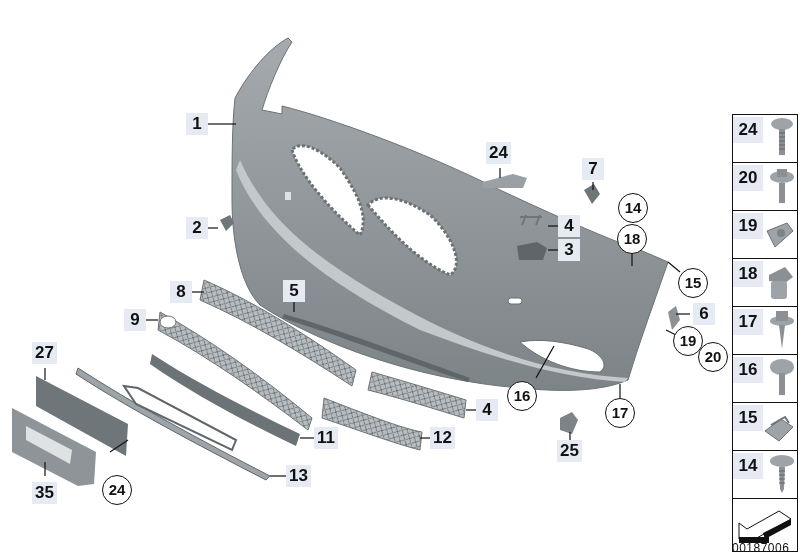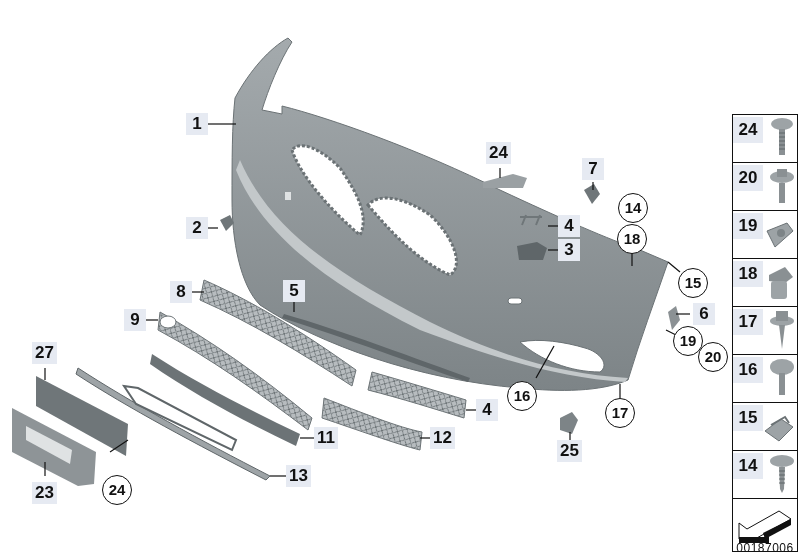--- a/index.html
+++ b/index.html
@@ -5,21 +5,21 @@
   html,body{margin:0;padding:0;background:#fff;}
   body{width:800px;height:560px;position:relative;overflow:hidden;font-family:"Liberation Sans",sans-serif;}
   #stage{position:absolute;left:0;top:0;width:800px;height:560px;}
   .lbl{position:absolute;background:#e6eaf2;color:#111;font-weight:bold;font-size:17px;line-height:22px;text-align:center;padding:0 3px;min-width:16px;}
   .circ{position:absolute;width:28px;height:28px;border:1.3px solid #111;border-radius:50%;background:#fff;color:#111;font-weight:bold;font-size:15px;line-height:28px;text-align:center;box-sizing:content-box;}
   .legend{position:absolute;left:732px;top:114px;width:64px;border:1.5px solid #111;background:#fff;}
   .cell{position:relative;height:47px;border-bottom:1.5px solid #111;}
   .cell:last-child{border-bottom:none;height:52px;}
   .cell .num{position:absolute;left:0;top:2px;width:30px;height:26px;background:#e6eaf2;font-weight:bold;font-size:17px;line-height:26px;text-align:center;color:#111;}
   .cell svg.part{position:absolute;right:2px;top:2px;}
-  .docid{position:absolute;left:732px;top:541px;width:66px;text-align:center;font-size:12px;color:#111;font-family:"Liberation Sans",sans-serif;letter-spacing:0.5px;}
+  .docid{position:absolute;left:732px;top:541px;width:66px;text-align:left;font-size:12px;color:#111;font-family:"Liberation Sans",sans-serif;letter-spacing:0.5px;}
 </style>
 </head>
 <body>
 
 <div id="stage">
 
   <svg width="800" height="560" style="position:absolute;left:0;top:0">
     <defs>
       <linearGradient id="gb" x1="0" y1="0" x2="0" y2="1">
         <stop offset="0" stop-color="#a4aaad"></stop>
@@ -108,21 +108,21 @@
   <div class="lbl" style="left:693px;top:303px">6</div>
   <div class="lbl" style="left:582px;top:158px">7</div>
   <div class="lbl" style="left:170px;top:281px">8</div>
   <div class="lbl" style="left:124px;top:309px">9</div>
   <div class="lbl" style="left:476px;top:399px">4</div>
   <div class="lbl" style="left:430px;top:427px">12</div>
   <div class="lbl" style="left:314px;top:427px">11</div>
   <div class="lbl" style="left:286px;top:465px">13</div>
   <div class="lbl" style="left:486px;top:142px">24</div>
   <div class="lbl" style="left:32px;top:342px">27</div>
-  <div class="lbl" style="left:32px;top:482px">23</div>
+  <div class="lbl" style="left:32px;top:482px">35</div>
   <div class="lbl" style="left:557px;top:440px">25</div>
 
   <div class="circ" style="left:618px;top:193px">14</div>
   <div class="circ" style="left:617px;top:224px">18</div>
   <div class="circ" style="left:678px;top:268px">15</div>
   <div class="circ" style="left:673px;top:326px">19</div>
   <div class="circ" style="left:698px;top:342px">20</div>
   <div class="circ" style="left:507px;top:381px">16</div>
   <div class="circ" style="left:605px;top:398px">17</div>
   <div class="circ" style="left:102px;top:475px">24</div>

